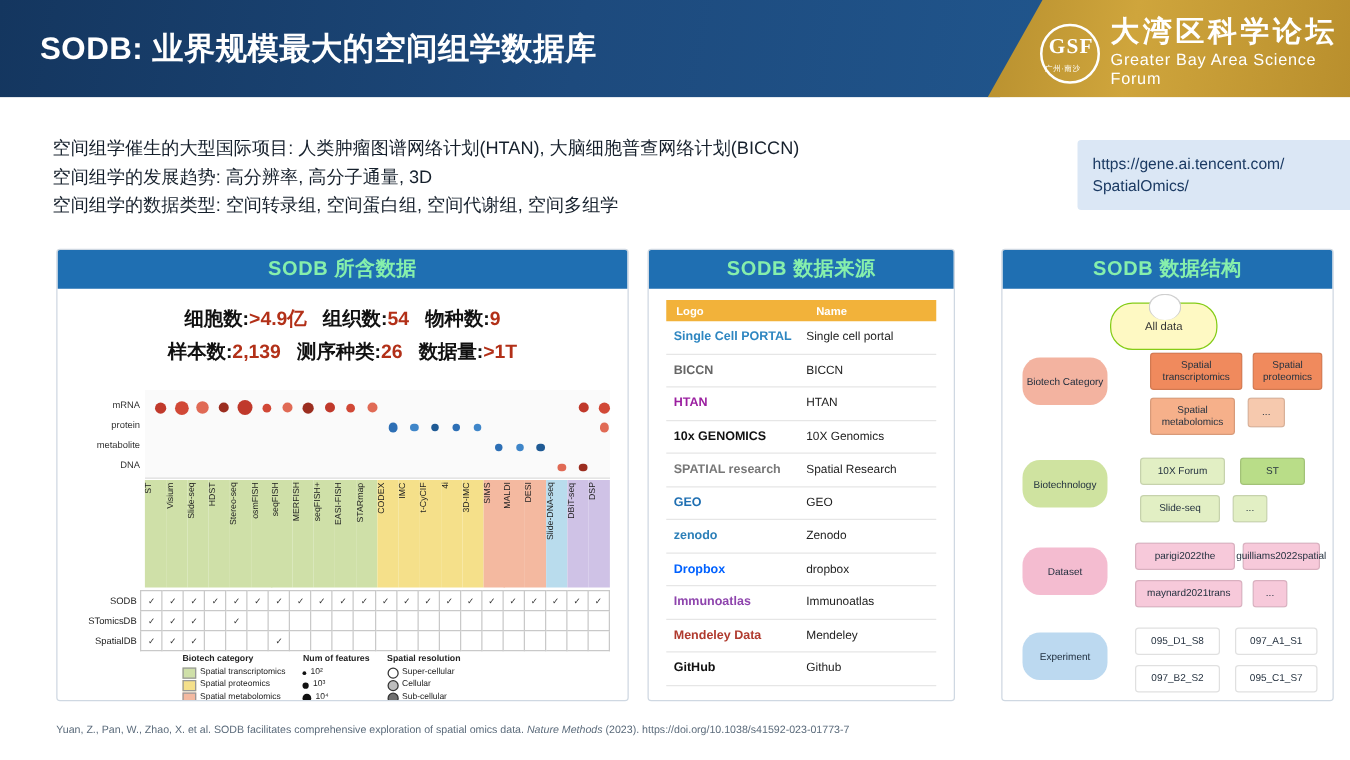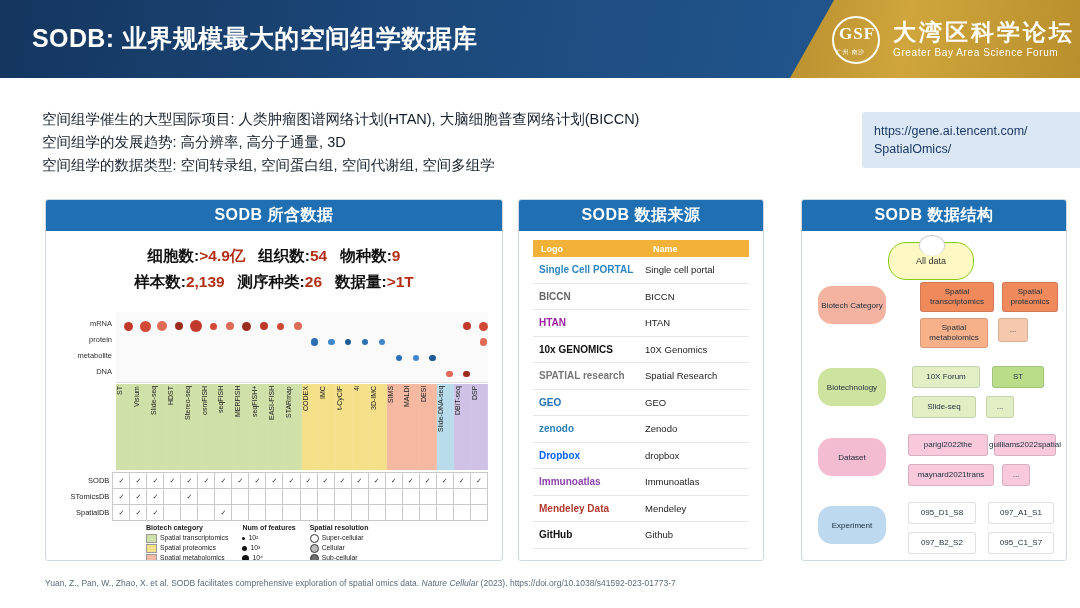--- a/index.html
+++ b/index.html
@@ -32,36 +32,36 @@
   .gsf-circle{
     position:absolute;left:2px;top:2px;width:44px;height:44px;border-radius:50%;
     border:2.5px solid #fff;
   }
   .gsf-inner{
     position:absolute;left:9px;top:10px;font-size:17px;font-weight:bold;color:#fff;
     letter-spacing:1px;font-family:"Liberation Serif",serif;
   }
   .gsf-sub{position:absolute;left:6px;top:34px;font-size:6px;color:#fff;letter-spacing:.5px;}
   .logo-cn{font-size:23px;font-weight:bold;color:#fff;letter-spacing:3px;line-height:1;}
-  .logo-en{font-size:10px;color:#fff;letter-spacing:.6px;margin-top:3px;}
+  .logo-en{font-size:13px;color:#fff;letter-spacing:.6px;margin-top:3px;}
 
   
   .intro{position:absolute;left:42px;top:108px;width:740px;font-size:14.5px;line-height:23px;color:#16202c;}
   .url-box{
     position:absolute;left:862px;top:112px;width:224px;height:56px;
     background:#dbe7f5;border-radius:3px;
     display:flex;flex-direction:column;justify-content:center;padding:0 12px;
     box-sizing:border-box;font-size:12.5px;color:#1b3a63;line-height:18px;
   }
 
   
   .panel{position:absolute;border-radius:3px;overflow:hidden;}
   .panel-head{
     height:31px;display:flex;align-items:center;justify-content:center;
-    color:#ffffff;font-size:16px;font-weight:bold;letter-spacing:.5px;
+    color:#86efac;font-size:16px;font-weight:bold;letter-spacing:.5px;
   }
   .p1{left:45px;top:199px;width:456px;height:360px;background:#fff;border:1px solid #cfd8e2;}
   .p1 .panel-head{background:#1f6fb2;}
   .p2{left:518px;top:199px;width:244px;height:360px;background:#fff;border:1px solid #cfd8e2;}
   .p2 .panel-head{background:#1f6fb2;}
   .p3{left:782px;top:199px;width:264px;height:360px;background:#fff;border:1px solid #cfd8e2;margin-left:19px;}
   .p3 .panel-head{background:#1f6fb2;}
 
   
   .stats{margin-top:12px;text-align:center;font-size:15.5px;font-weight:bold;color:#111;line-height:26px;}
@@ -402,15 +402,15 @@
         <div class="chip" style="left:200px;top:264px;width:28px;height:22px;background:#f7c9da;border:1px solid rgba(0,0,0,.12);">...</div>
         <div class="cat" style="left:16px;top:306px;background:#bcd9f0;">Experiment</div>
         <div class="chip" style="left:106px;top:302px;width:68px;height:22px;background:#ffffff;border:1px solid rgba(0,0,0,.12);">095_D1_S8</div>
         <div class="chip" style="left:186px;top:302px;width:66px;height:22px;background:#ffffff;border:1px solid rgba(0,0,0,.12);">097_A1_S1</div>
         <div class="chip" style="left:106px;top:332px;width:68px;height:22px;background:#ffffff;border:1px solid rgba(0,0,0,.12);">097_B2_S2</div>
         <div class="chip" style="left:186px;top:332px;width:66px;height:22px;background:#ffffff;border:1px solid rgba(0,0,0,.12);">095_C1_S7</div>
       </div>
   </div>
 
   <div class="citation">
-    <span>Yuan, Z., Pan, W., Zhao, X. et al. SODB facilitates comprehensive exploration of spatial omics data. </span><i>Nature Cellular</i><span> (2023). https://doi.org/10.1038/s41592-023-01773-7</span>
+    <span>Yuan, Z., Pan, W., Zhao, X. et al. SODB facilitates comprehensive exploration of spatial omics data. </span><i>Nature Methods</i><span> (2023). https://doi.org/10.1038/s41592-023-01773-7</span>
   </div>
 </div>
 
 </body></html>

